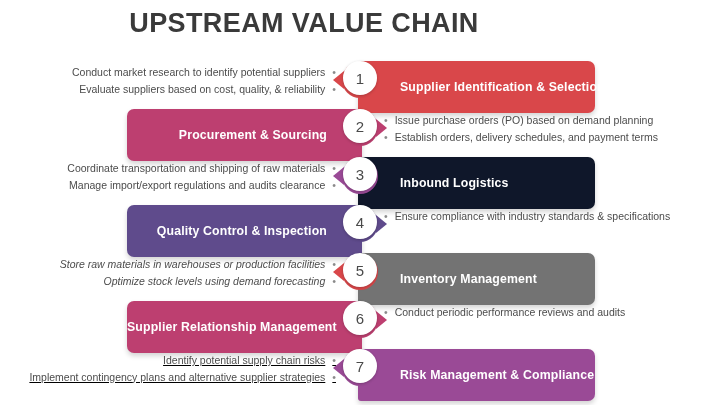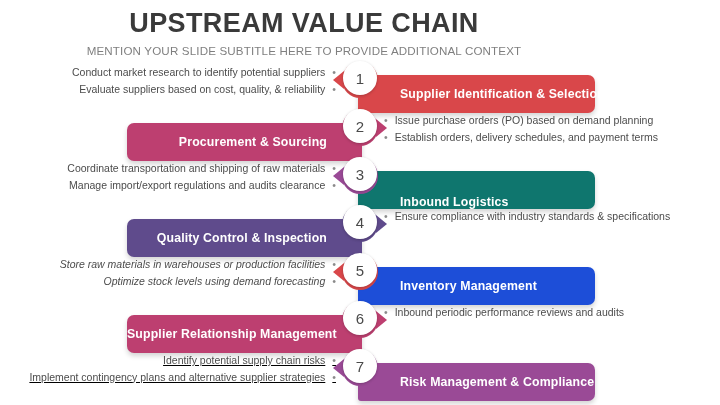--- a/index.html
+++ b/index.html
@@ -62,22 +62,22 @@
     top: 36px;
     width: 44px;
     height: 13px;
     border-radius: 0 0 3px 3px;
     z-index: 1;
   }
 
   
   .bar {
     position: absolute;
-    top: 17px;
-    height: 38px;
+    top: 3px;
+    height: 52px;
     z-index: 2;
     display: flex;
     align-items: center;
     box-shadow: 0 3px 5px rgba(0,0,0,0.17);
   }
   .row.right .bar { border-radius: 3px 7px 7px 3px; }
   .row.left  .bar { border-radius: 7px 3px 3px 7px; }
 
   .bar-label {
     color: #ffffff;
@@ -143,21 +143,20 @@
     white-space: nowrap;
   }
   .bullets.r .bullet .dot { margin-left: 7px; color: #8a8a8a; }
   .bullets.l .bullet .dot { margin-right: 7px; color: #8a8a8a; }
 </style>
 </head>
 <body>
 
 <div id="header">
   <h1 id="title">UPSTREAM VALUE CHAIN</h1>
-  <div id="subtitle">MENTION YOUR SLIDE SUBTITLE HERE TO PROVIDE ADDITIONAL CONTEXT</div>
 </div>
 
 <div id="chain">
     <div class="row right" style="top: 0px;">
       <div class="tab" style="background: rgb(184, 53, 58); left: 362px;"></div>
       <div class="bar" style="background: rgb(217, 71, 74); left: 358px; width: 237px;">
         <span class="bar-label">Supplier Identification &amp; Selection</span>
       </div>
       <div class="knob" style="background: rgb(217, 71, 74); left: 342px;"></div>
       <div class="arrow" style="border-right: 11px solid rgb(217, 71, 74); left: 333px;"></div>
@@ -175,21 +174,21 @@
       <div class="knob" style="background: rgb(189, 63, 112); left: 342px;"></div>
       <div class="arrow" style="border-left: 11px solid rgb(189, 63, 112); left: 376px;"></div>
       <div class="circle" style="left: 343px;">2</div>
       <div class="bullets l" style="left: 384px;">
         <div class="bullet"><span class="dot">•</span><span>Issue purchase orders (PO) based on demand planning</span></div>
         <div class="bullet"><span class="dot">•</span><span>Establish orders, delivery schedules, and payment terms</span></div>
       </div>
     </div>
     <div class="row right" style="top: 96px;">
       <div class="tab" style="background: rgb(125, 58, 123); left: 362px;"></div>
-      <div class="bar" style="background: #0f766e; left: 358px; width: 237px; align-items: flex-end;">
+      <div class="bar" style="background: #0f172a; left: 358px; width: 237px;">
         <span class="bar-label">Inbound Logistics</span>
       </div>
       <div class="knob" style="background: rgb(154, 74, 150); left: 342px;"></div>
       <div class="arrow" style="border-right: 11px solid rgb(154, 74, 150); left: 333px;"></div>
       <div class="circle" style="left: 343px;">3</div>
       <div class="bullets r" style="left: 18px;">
         <div class="bullet"><span>Coordinate transportation and shipping of raw materials</span><span class="dot">•</span></div>
         <div class="bullet"><span>Manage import/export regulations and audits clearance</span><span class="dot">•</span></div>
       </div>
     </div>
@@ -200,41 +199,41 @@
       </div>
       <div class="knob" style="background: rgb(95, 75, 140); left: 342px;"></div>
       <div class="arrow" style="border-left: 11px solid rgb(95, 75, 140); left: 376px;"></div>
       <div class="circle" style="left: 343px;">4</div>
       <div class="bullets l" style="left: 384px;">
         <div class="bullet"><span class="dot">•</span><span>Ensure compliance with industry standards &amp; specifications</span></div>
       </div>
     </div>
     <div class="row right" style="top: 192px;">
       <div class="tab" style="background: rgb(184, 53, 58); left: 362px;"></div>
-      <div class="bar" style="background: #1d4ed8; left: 358px; width: 237px;">
+      <div class="bar" style="background: #737373; left: 358px; width: 237px;">
         <span class="bar-label">Inventory Management</span>
       </div>
       <div class="knob" style="background: rgb(217, 71, 74); left: 342px;"></div>
       <div class="arrow" style="border-right: 11px solid rgb(217, 71, 74); left: 333px;"></div>
       <div class="circle" style="left: 343px;">5</div>
       <div class="bullets r" style="left: 18px; font-style: italic;">
         <div class="bullet"><span>Store raw materials in warehouses or production facilities</span><span class="dot">•</span></div>
         <div class="bullet"><span>Optimize stock levels using demand forecasting</span><span class="dot">•</span></div>
       </div>
     </div>
     <div class="row left" style="top: 240px;">
       <div class="tab" style="background: rgb(156, 45, 89); left: 314px;"></div>
       <div class="bar" style="background: rgb(189, 63, 112); left: 127px; width: 235px;">
         <span class="bar-label">Supplier Relationship Management</span>
       </div>
       <div class="knob" style="background: rgb(189, 63, 112); left: 342px;"></div>
       <div class="arrow" style="border-left: 11px solid rgb(189, 63, 112); left: 376px;"></div>
       <div class="circle" style="left: 343px;">6</div>
       <div class="bullets l" style="left: 384px;">
-        <div class="bullet"><span class="dot">•</span><span>Inbound periodic performance reviews and audits</span></div>
+        <div class="bullet"><span class="dot">•</span><span>Conduct periodic performance reviews and audits</span></div>
       </div>
     </div>
     <div class="row right" style="top: 288px;">
       <div class="tab" style="background: rgb(125, 58, 123); left: 362px;"></div>
       <div class="bar" style="background: rgb(154, 74, 150); left: 358px; width: 237px;">
         <span class="bar-label">Risk Management &amp; Compliance</span>
       </div>
       <div class="knob" style="background: rgb(154, 74, 150); left: 342px;"></div>
       <div class="arrow" style="border-right: 11px solid rgb(154, 74, 150); left: 333px;"></div>
       <div class="circle" style="left: 343px;">7</div>

